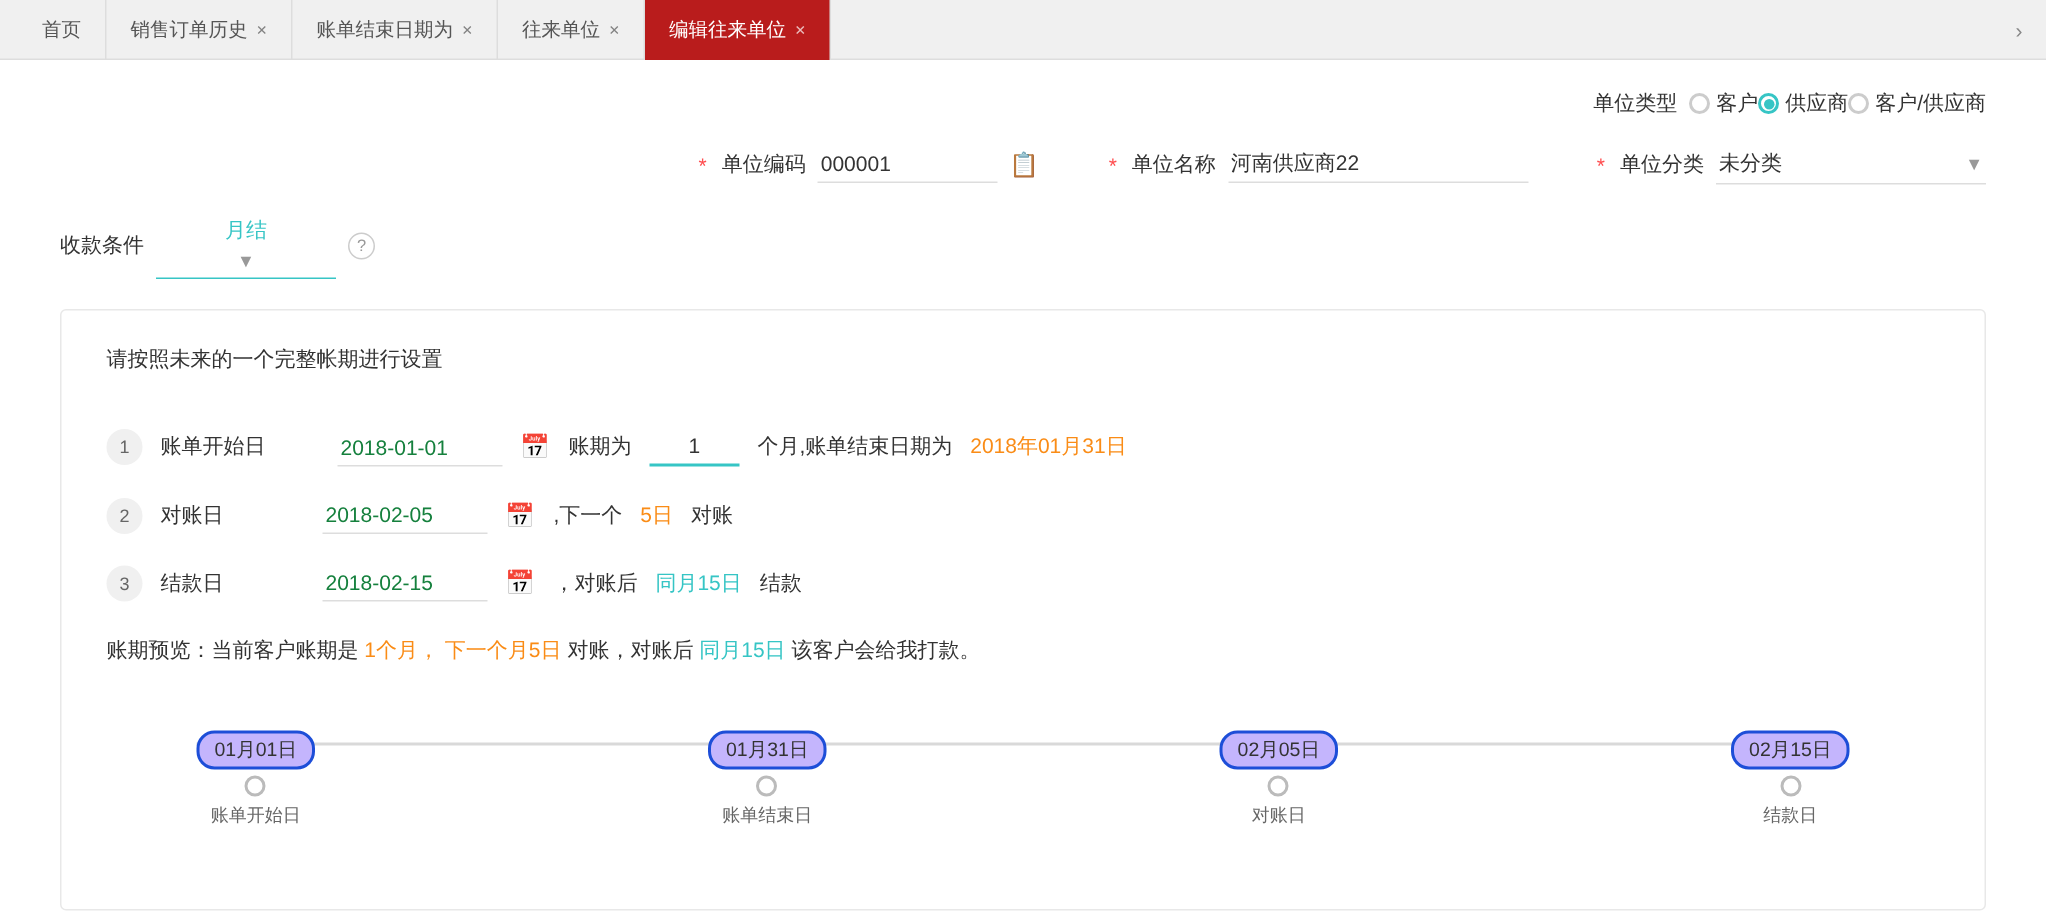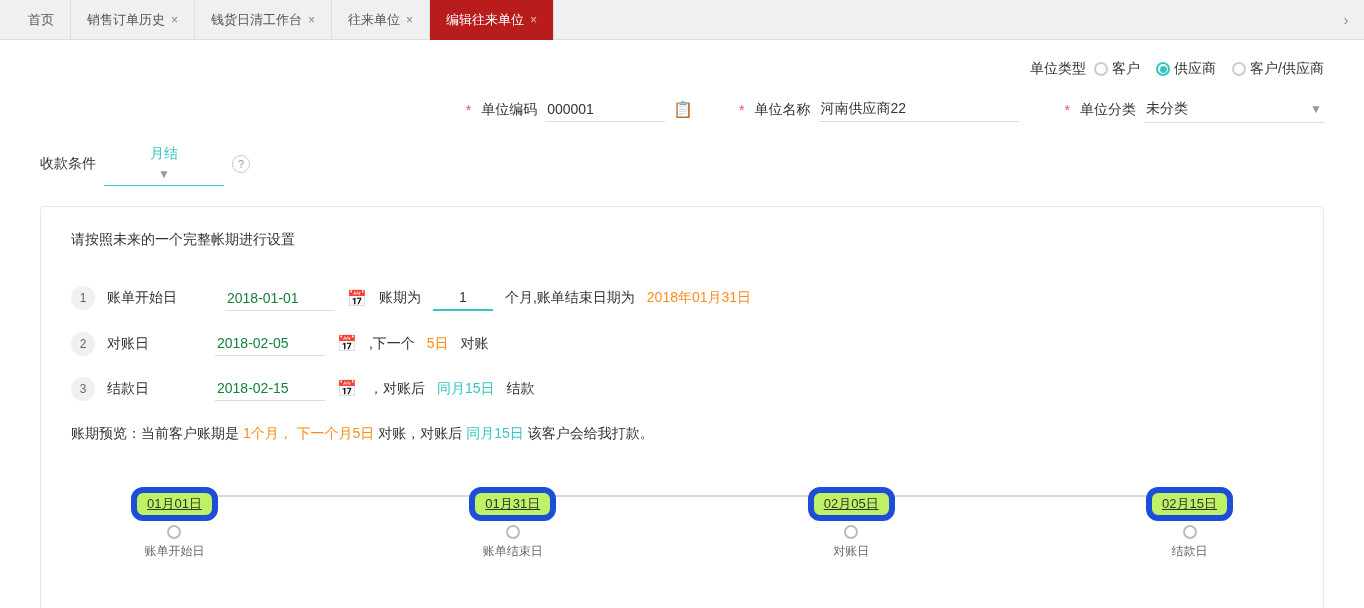--- a/index.html
+++ b/index.html
@@ -64,21 +64,21 @@
       color: #333;
       white-space: nowrap;
     }
     .required-star {
       color: #ff4d4f;
       margin-right: 2px;
     }
     .radio-group {
       display: flex;
       align-items: center;
-      gap: 16px;
+      gap: 0;
     }
     .radio-item {
       display: flex;
       align-items: center;
       gap: 4px;
       cursor: pointer;
     }
     .radio-circle {
       width: 14px;
       height: 14px;
@@ -269,26 +269,25 @@
       width: 14px;
       height: 14px;
       border-radius: 50%;
       border: 2px solid #bbb;
       background: #fff;
       z-index: 1;
     }
     .node-label-top {
       font-size: 13px;
       color: #333;
-      border: 6px solid #1d4ed8;
+      border: 2px solid #1d4ed8;
       border-radius: 12px;
       padding: 2px 10px;
-      background: #bef264;
+      background: #c4b5fd;
       margin-bottom: 4px;
-      text-decoration: underline;
     }
     .node-label-bottom {
       font-size: 12px;
       color: #666;
       margin-top: 4px;
     }
     .timeline-node-wrapper {
       display: flex;
       flex-direction: column;
       align-items: center;
@@ -299,21 +298,21 @@
 
 <div class="tab-bar">
   <div class="tab">
     <span>首页</span>
   </div>
   <div class="tab">
     <span>销售订单历史</span>
     <span class="close-icon">×</span>
   </div>
   <div class="tab">
-    <span>钱货日清工作台</span>
+    <span>账单结束日期为</span>
     <span class="close-icon">×</span>
   </div>
   <div class="tab">
     <span>往来单位</span>
     <span class="close-icon">×</span>
   </div>
   <div class="tab active">
     <span>编辑往来单位</span>
     <span class="close-icon">×</span>
   </div>

